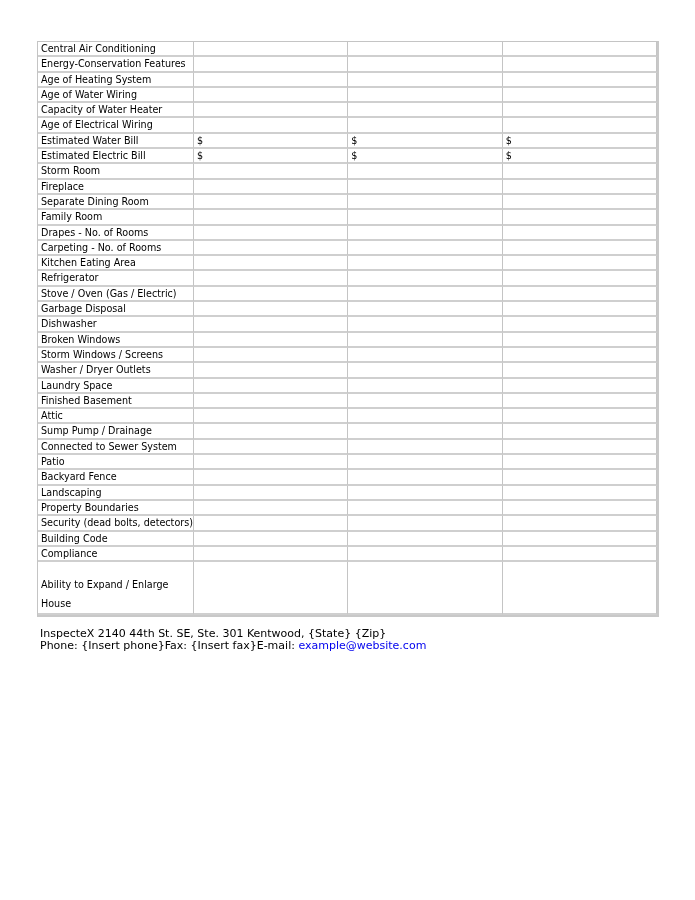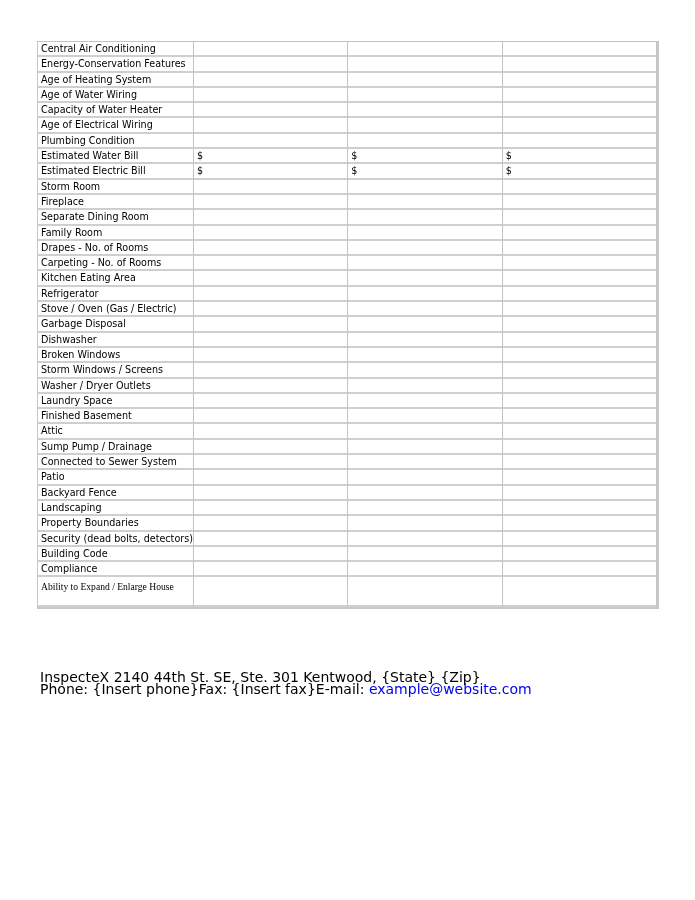--- a/index.html
+++ b/index.html
@@ -38,29 +38,28 @@
       font-size: 9.6px;
       line-height: 13px;
       vertical-align: top;
       white-space: nowrap;
       overflow: hidden;
     }
     table.checklist td.label { width: 150px; }
     table.checklist tr.tall td {
       height: 24px;
       white-space: normal;
-      line-height: 11px;
-      padding-top: 4px;
-      font-family: Liberation Serif, serif;
+      line-height: 19px;
+      padding-top: 13px;
     }
     .footer {
       position: absolute;
       left: 40px;
-      top: 671px;
-      font-size: 14px;
+      top: 628px;
+      font-size: 11px;
       line-height: 12px;
       white-space: nowrap;
     }
     .footer a {
       color: #0000ee;
     }
   </style>
 </head>
 <body>
 
@@ -92,26 +91,20 @@
           <td></td>
         </tr>
         <tr>
           <td class="label">Capacity of Water Heater</td>
           <td></td>
           <td></td>
           <td></td>
         </tr>
         <tr>
           <td class="label">Age of Electrical Wiring</td>
-          <td></td>
-          <td></td>
-          <td></td>
-        </tr>
-        <tr>
-          <td class="label">Plumbing Condition</td>
           <td></td>
           <td></td>
           <td></td>
         </tr>
         <tr>
           <td class="label">Estimated Water Bill</td>
           <td>$</td>
           <td>$</td>
           <td>$</td>
         </tr>

